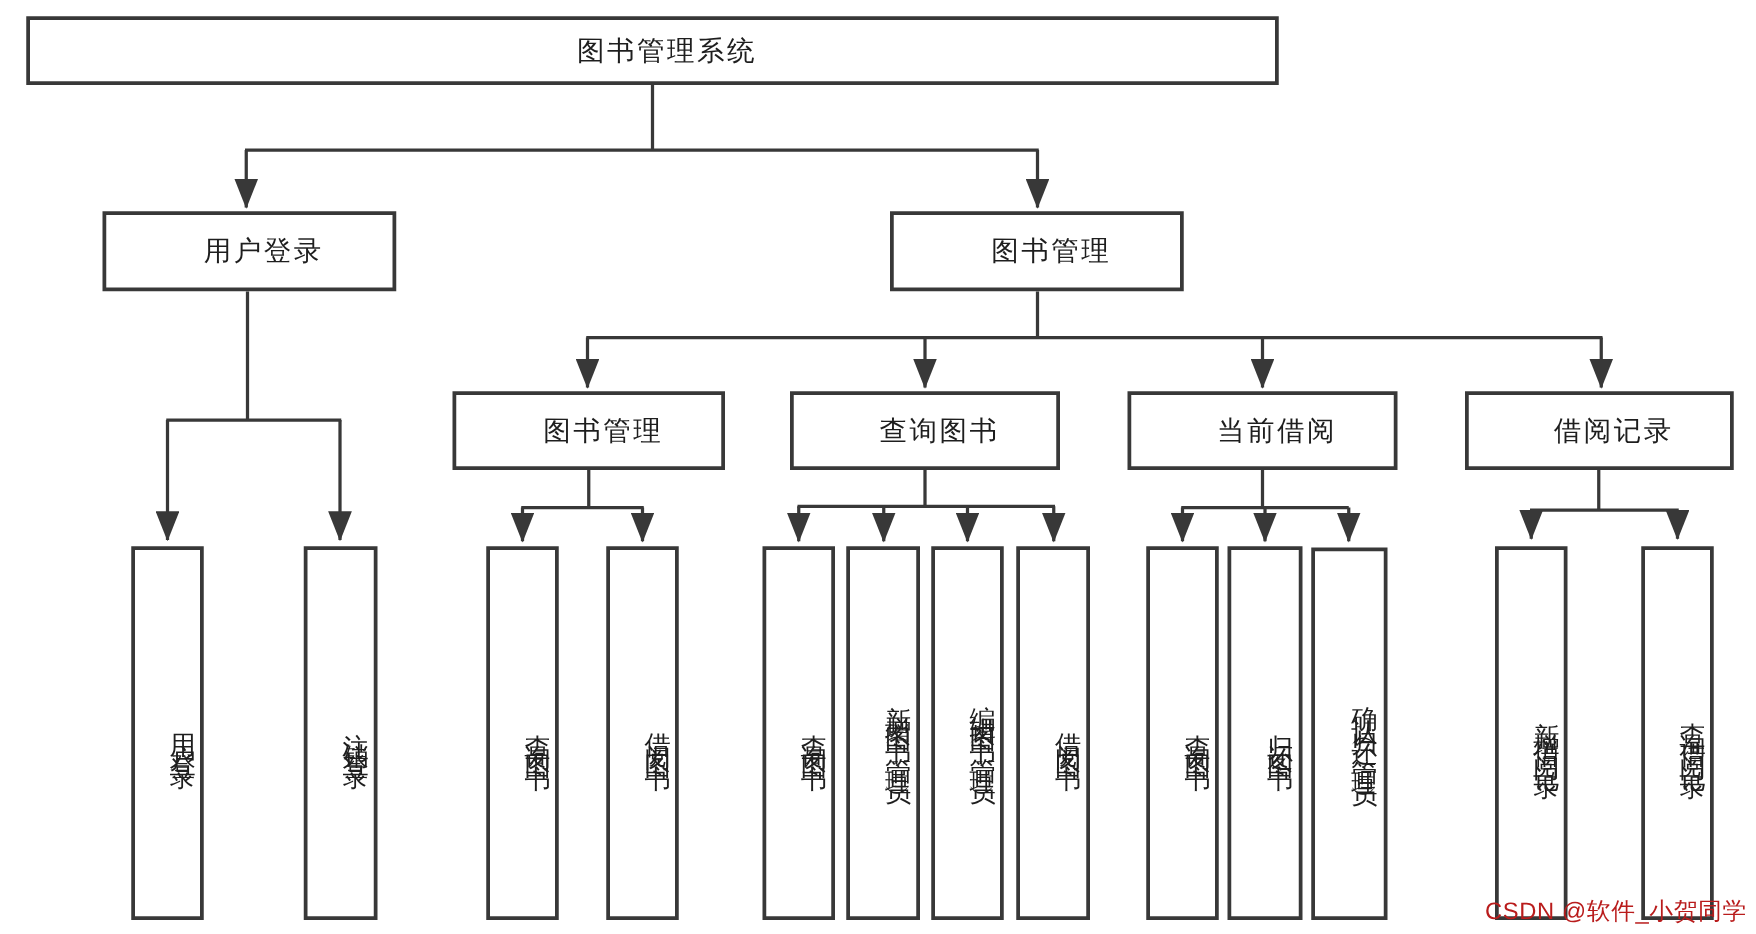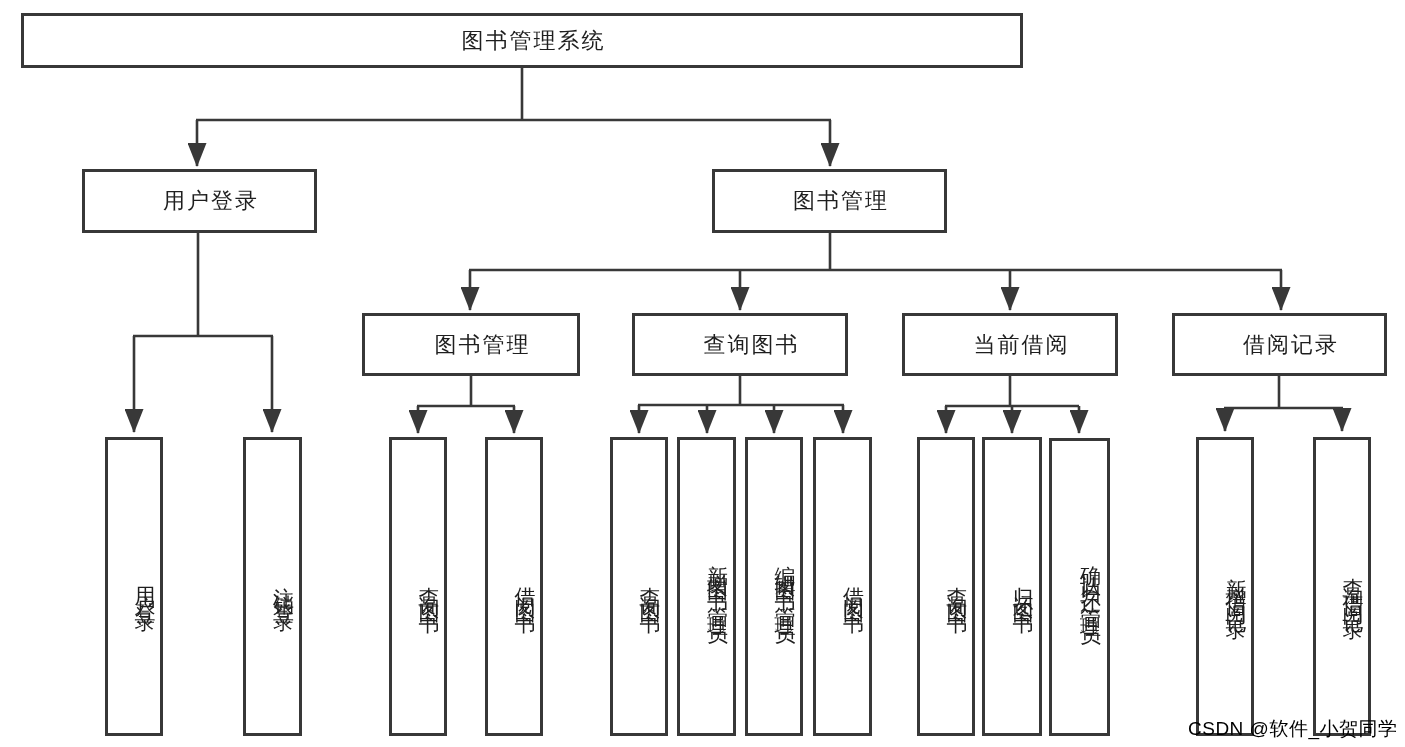--- a/index.html
+++ b/index.html
@@ -34,21 +34,21 @@
     font-size: 21px;
     letter-spacing: 8.5px;
     line-height: 1;
     white-space: nowrap;
   }
   .watermark {
     position: absolute;
     left: 1188px;
     top: 716px;
     font-size: 19px;
-    color: #000000;
+    color: #b91c1c;
     letter-spacing: 0.5px;
     white-space: nowrap;
     z-index: 5;
   }
 </style>
 </head>
 <body>
 
 <div class="canvas">
 

